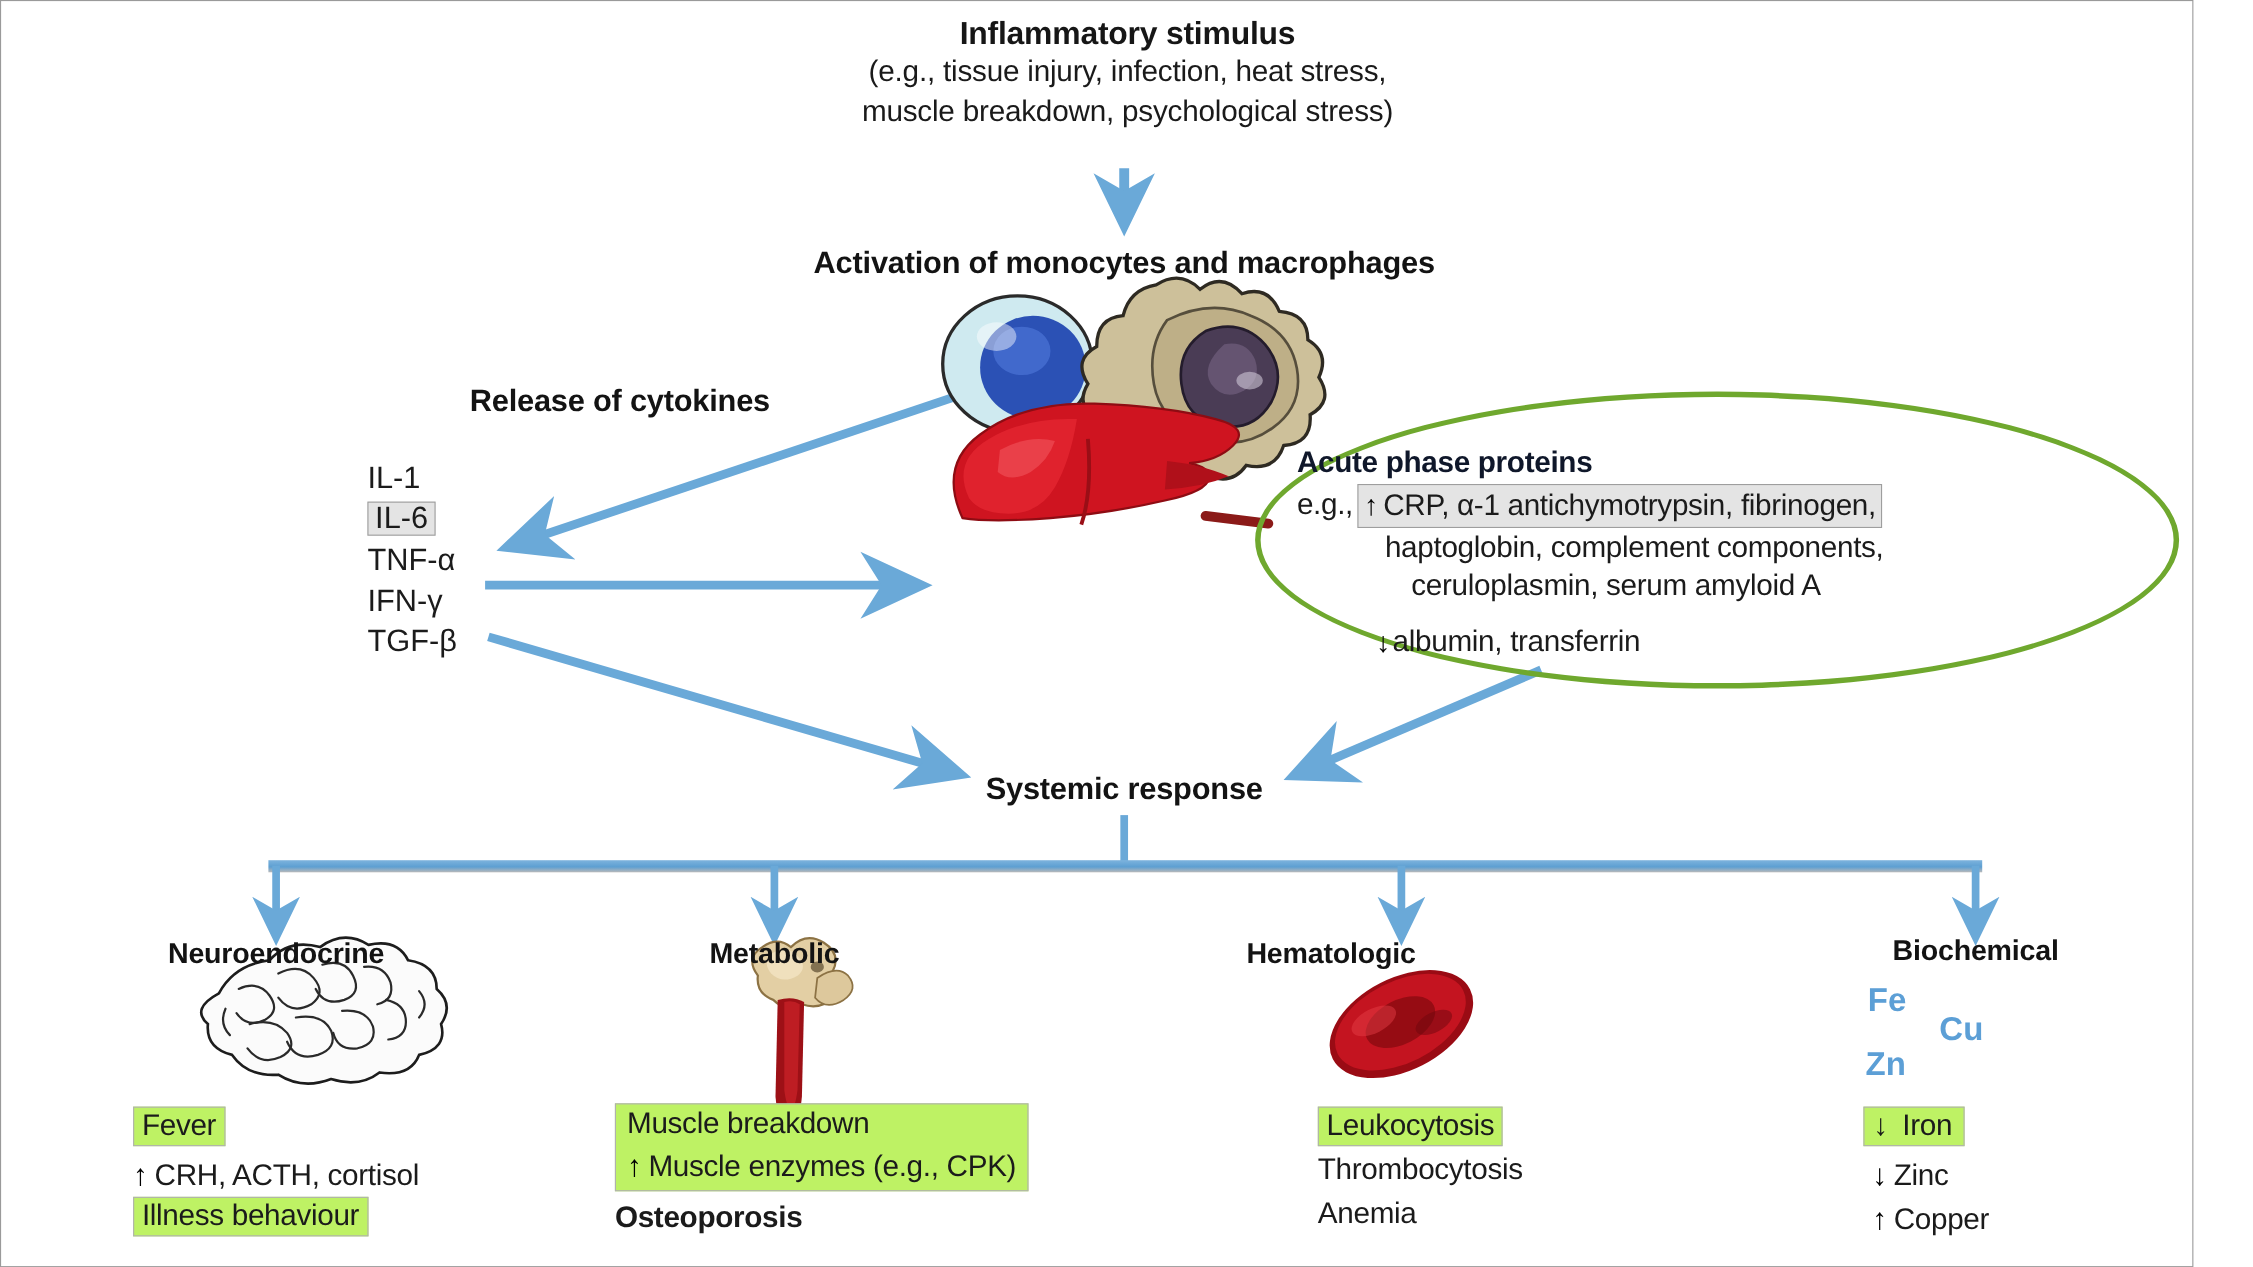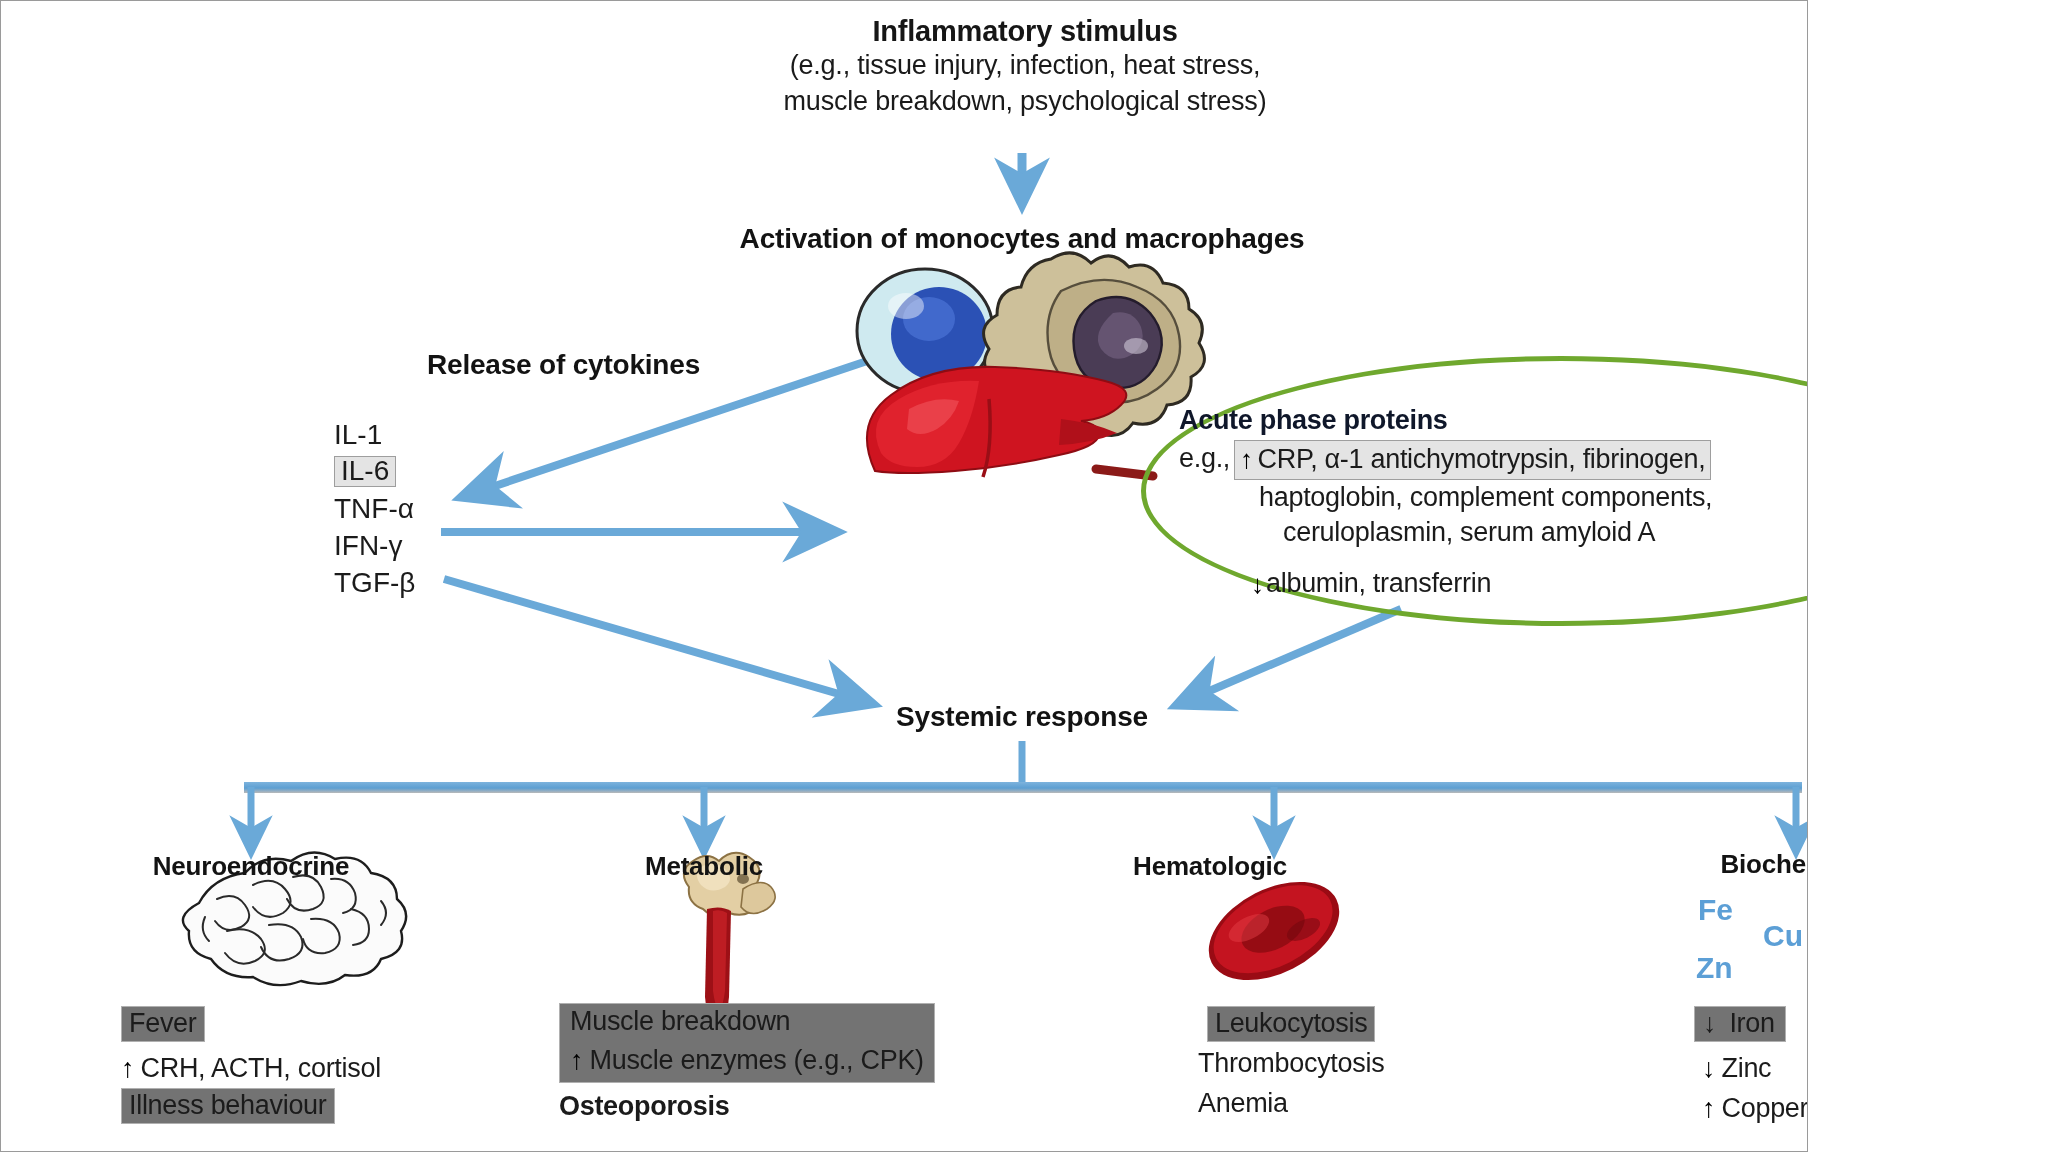--- a/index.html
+++ b/index.html
@@ -2,21 +2,21 @@
 <html><head>
 <meta charset="utf-8">
 <style>
   html,body{margin:0;padding:0;background:#ffffff;}
   body{
     font-family:"Liberation Sans", sans-serif;
     -webkit-font-smoothing:antialiased;
   }
   #canvas{
     position:relative;
-    width:1808px;
+    width:1994px;
     height:1152px;
     background:#ffffff;
     border:1px solid #9a9a9a;
     box-sizing:border-box;
     overflow:hidden;
   }
   .abs{position:absolute;}
   .ctr{text-align:center;}
   .bold{font-weight:bold;}
 
@@ -54,21 +54,21 @@
     font-size:28px;
     color:#1b1b1b;
     line-height:1.0;
   }
   .cyto div{height:37px;display:flex;align-items:center;}
 
   
   .boxed{
     display:inline-block;
     border:1.5px solid #b0b0b0;
-    background:#737373;
+    background:#bef264;
     padding:1px 7px 2px 7px;
     box-sizing:border-box;
   }
   .boxed-tight{
     display:inline-block;
     border:1.5px solid #9e9e9e;
     background:#e4e4e4;
     padding:0px 6px 1px 6px;
     box-sizing:border-box;
   }
@@ -313,21 +313,21 @@
       <div style="height:36px;display:flex;align-items:center;">
         <span class="arrow-glyph" style="font-size:27px;">↑</span>
         <span class="plain" style="margin-left:6px;">Muscle enzymes (e.g., CPK)</span>
       </div>
     </div>
     <div class="plain" style="margin-top:8px;font-weight:bold;">Osteoporosis</div>
   </div>
 
   <div class="abs ctr col-hdr" style="left:1059px;top:850px;width:300px;">Hematologic</div>
   <div class="abs" style="left:1197px;top:1005px;">
-    <div style="height:42px;text-align:center;">
+    <div style="height:42px;">
       <span class="boxed plain">Leukocytosis</span>
     </div>
     <div class="plain" style="height:40px;">Thrombocytosis</div>
     <div class="plain" style="height:40px;">Anemia</div>
   </div>
 
   <div class="abs ctr col-hdr" style="left:1645px;top:848px;width:300px;">Biochemical</div>
 
   <span class="elem" style="left:1697px;top:892px;">Fe</span>
   <span class="elem" style="left:1762px;top:918px;">Cu</span>

